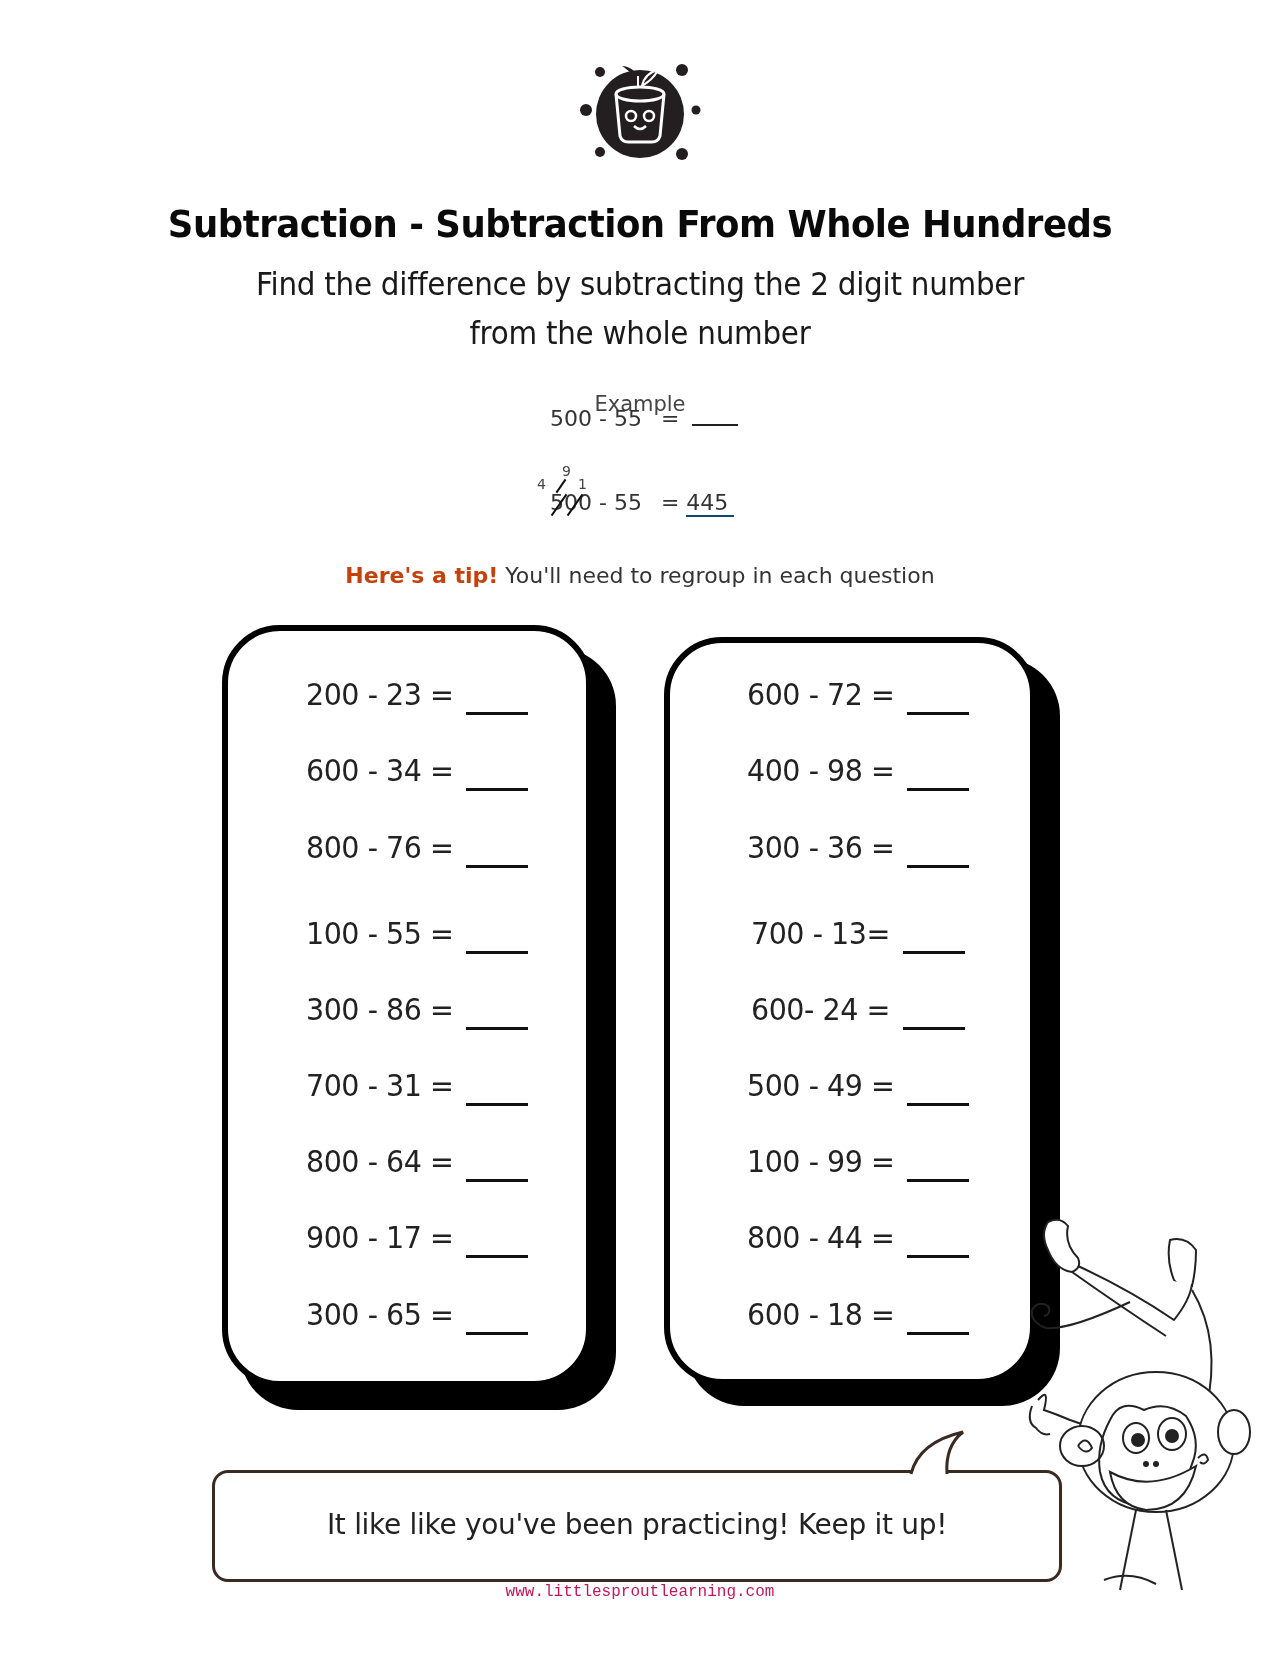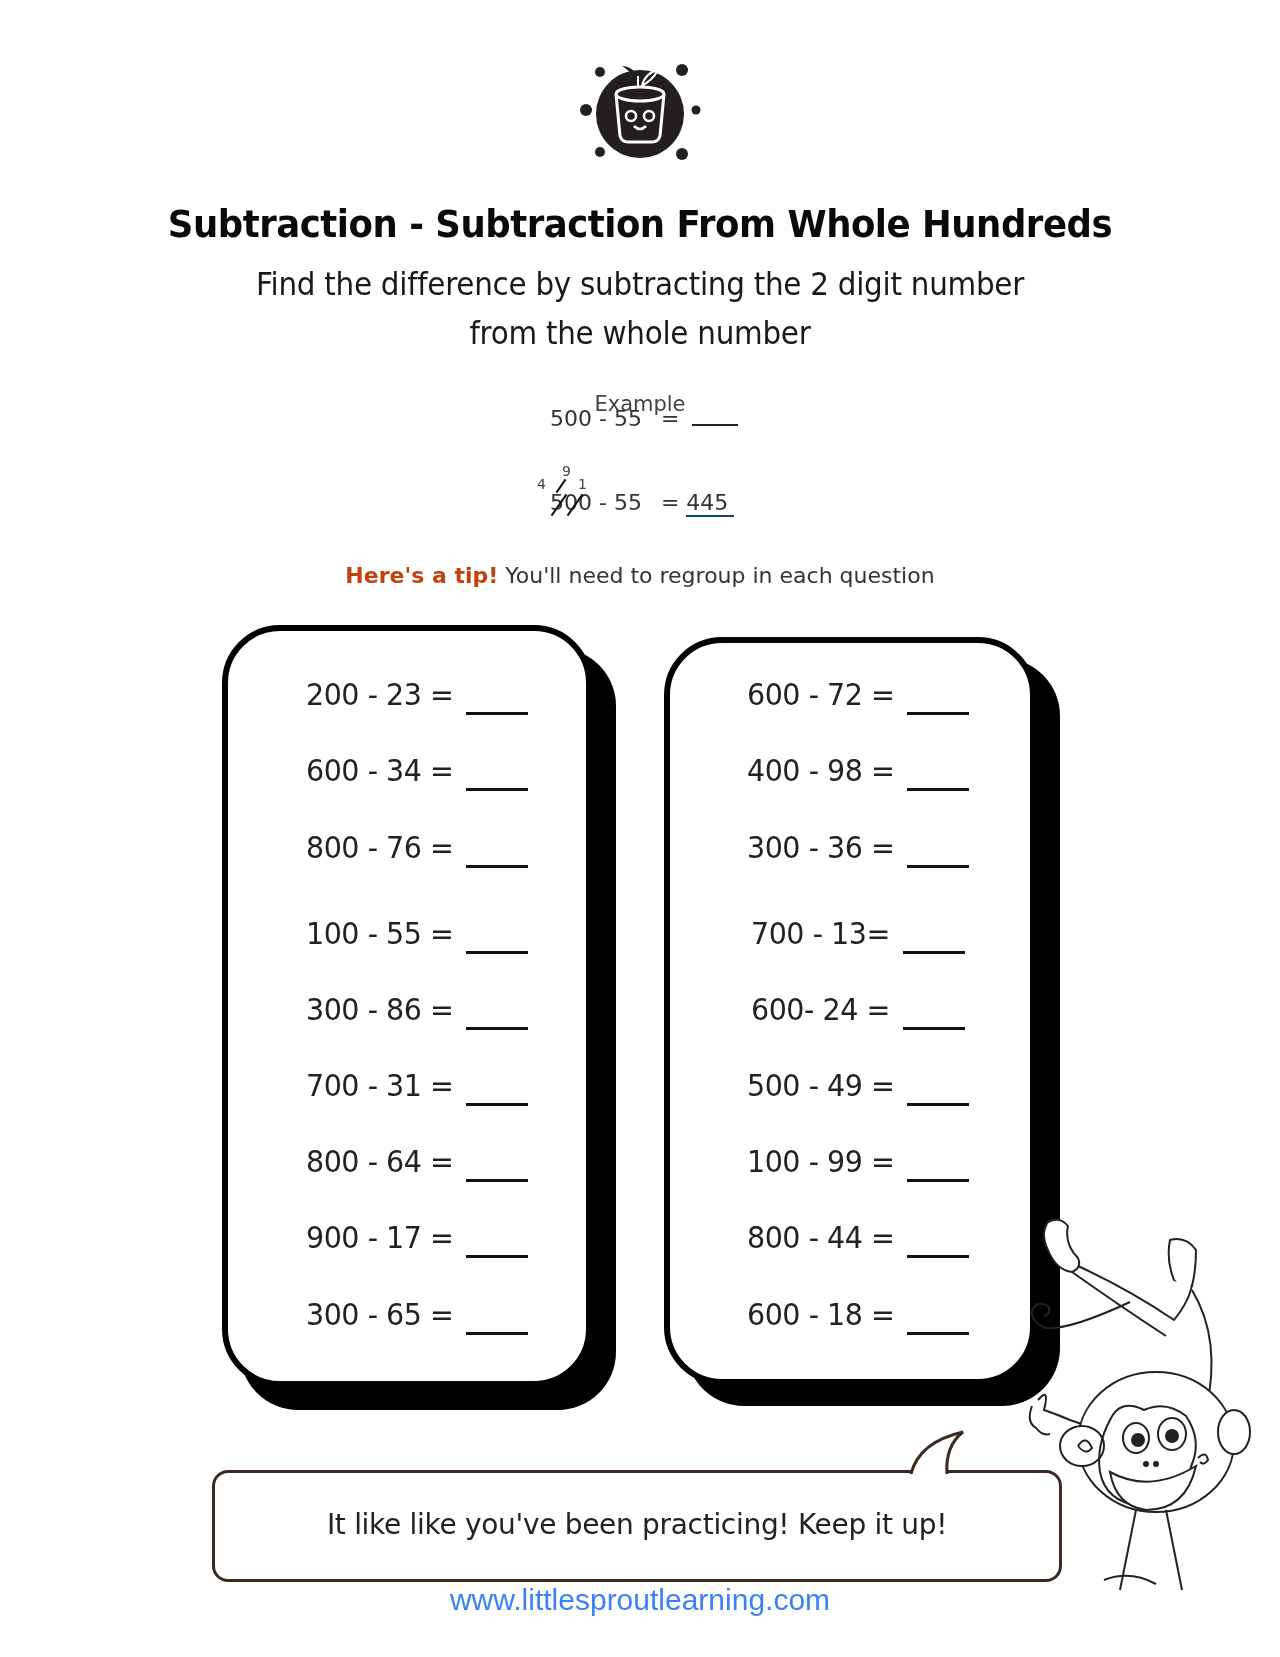--- a/index.html
+++ b/index.html
@@ -33,21 +33,21 @@
   .box { background: #fff; border: 6px solid #000; border-radius: 58px; box-sizing: border-box; }
 
   .row { position: absolute; font-size: 31px; color: #222; white-space: nowrap;
          font-family: "DejaVu Sans", sans-serif; letter-spacing: -0.5px; transform: scaleX(0.92); transform-origin: left center; }
   .blank { position: absolute; width: 62px; height: 3px; background: #111; }
 
   .bubble { left: 212px; top: 1470px; width: 850px; height: 112px; border: 3px solid #3a2a22;
             border-radius: 16px; box-sizing: border-box; background: #fff; }
   .bubble-text { left: 212px; width: 850px; top: 1508px; text-align: center;
                  font-size: 28px; color: #222; font-family: "DejaVu Sans", sans-serif; letter-spacing: -0.3px; }
-  .url { top: 1583px; font-size: 30px; color: #3b82f6; font-family: Liberation Sans, sans-serif; }
+  .url { top: 1583px; font-size: 16px; color: #be185d; font-family: Liberation Mono, monospace; }
 
   #monkey { left: 960px; top: 1210px; width: 300px; height: 385px; }
 </style>
 </head>
 <body>
 
 <svg id="logo" class="abs" viewBox="0 0 124 124">
   <circle cx="62" cy="66" r="44" fill="#231f20"></circle>
   <circle cx="22" cy="24" r="5" fill="#231f20"></circle>
   <circle cx="104" cy="22" r="6" fill="#231f20"></circle>

